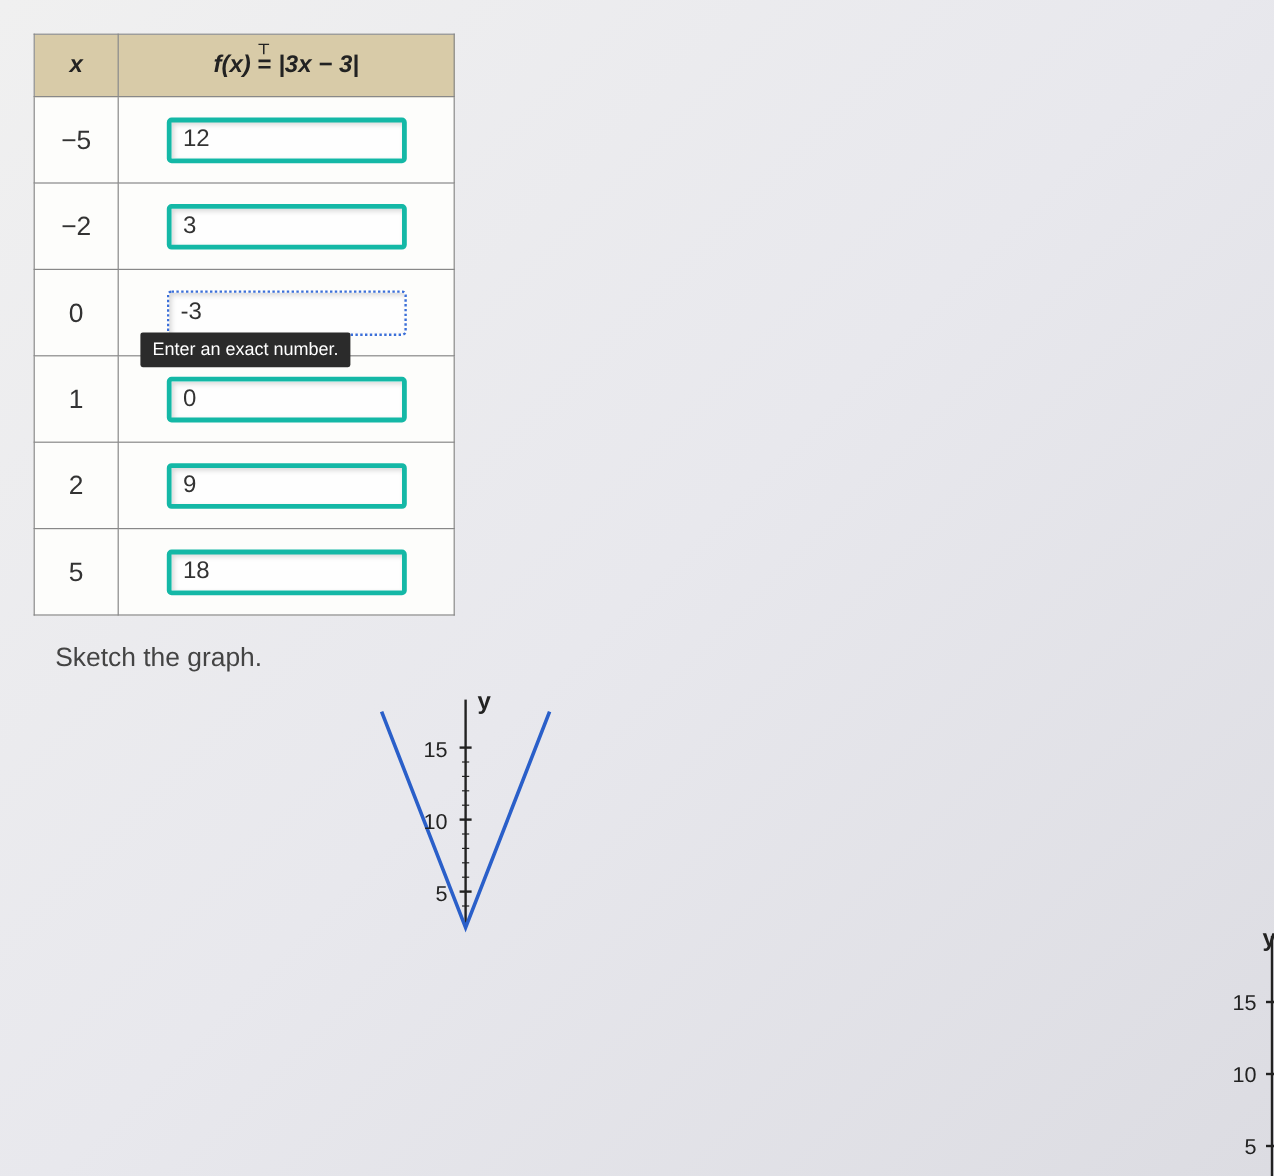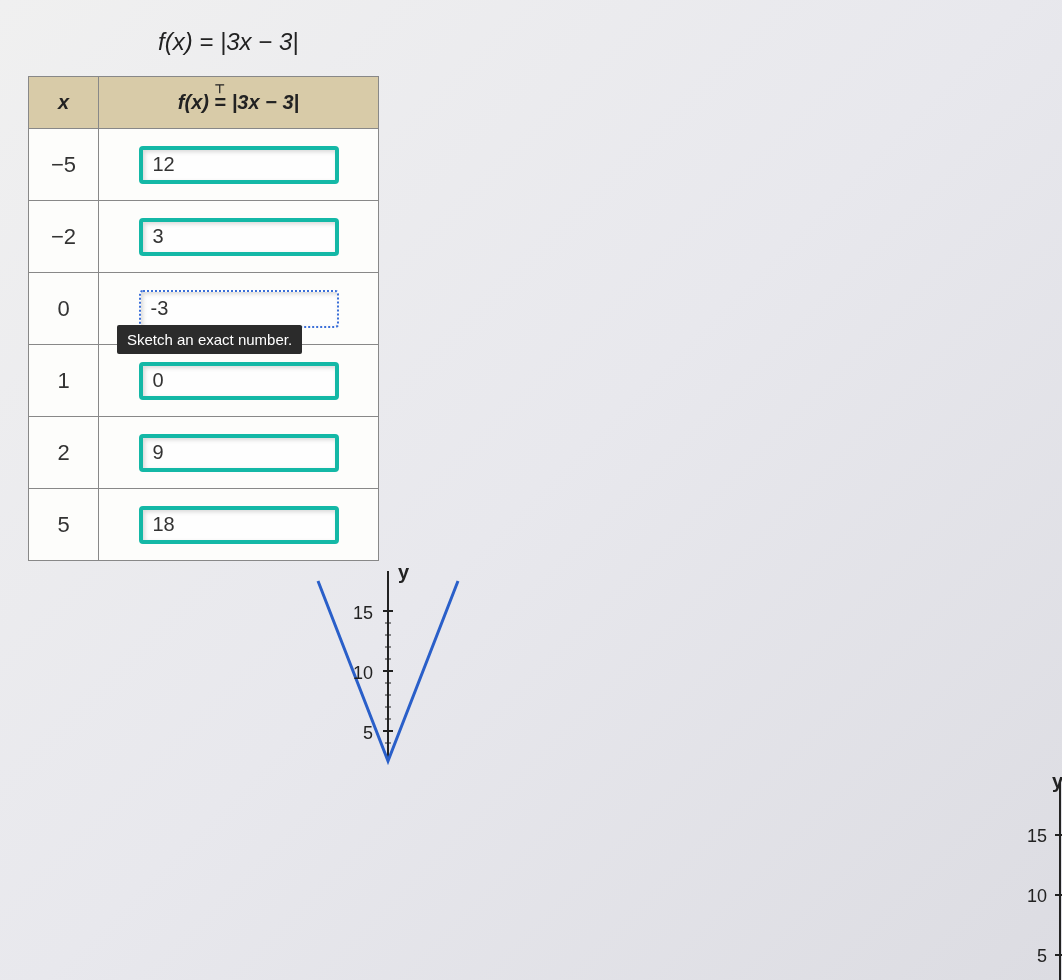--- a/index.html
+++ b/index.html
@@ -123,23 +123,20 @@
     .header-formula {
       font-style: italic;
     }
   </style>
 </head>
 <body>
 
 <div class="content">
 
 
-  <div class="formula">
-    <span>f(x) = |3x − 3|</span>
-  </div>
 
   <table class="values">
     <thead>
       <tr>
         <th class="x-col">x</th>
         <th class="fx-col">
           <span class="header-formula"><i>f</i>(<i>x</i>) <span style="font-style:normal;position:relative;">=<span style="position:absolute;left:0;top:-9px;font-size:12px;">⊤</span></span> |3<i>x</i> − 3|</span>
         </th>
       </tr>
     </thead>
@@ -153,21 +150,21 @@
       <tr>
         <td class="x-cell">−2</td>
         <td class="fx-cell">
           <input class="answer-input" value="3" style="">
         </td>
       </tr>
       <tr class="row-with-tooltip">
         <td class="x-cell">0</td>
         <td class="fx-cell" style="position:relative;">
           <input class="answer-input active" value="-3" style="">
-          <div class="tooltip">Sketch an exact number.</div>
+          <div class="tooltip">Enter an exact number.</div>
         </td>
       </tr>
       <tr class="row-after-tooltip">
         <td class="x-cell">1</td>
         <td class="fx-cell">
           <input class="answer-input" value="0" style="">
         </td>
       </tr>
       <tr>
         <td class="x-cell">2</td>
@@ -177,20 +174,21 @@
       </tr>
       <tr>
         <td class="x-cell">5</td>
         <td class="fx-cell">
           <input class="answer-input" value="18" style="">
         </td>
       </tr>
     </tbody>
   </table>
 
+  <div class="sketch-label">Sketch the graph.</div>
 
   <div class="graphs">
     <div class="graph1">
       <svg width="300" height="200">
 
         <line x1="170" y1="10" x2="170" y2="200" stroke="#222" stroke-width="2"></line>
 
         <line x1="165" y1="50" x2="175" y2="50" stroke="#222" stroke-width="2"></line>
         <line x1="165" y1="110" x2="175" y2="110" stroke="#222" stroke-width="2"></line>
         <line x1="165" y1="170" x2="175" y2="170" stroke="#222" stroke-width="2"></line>

